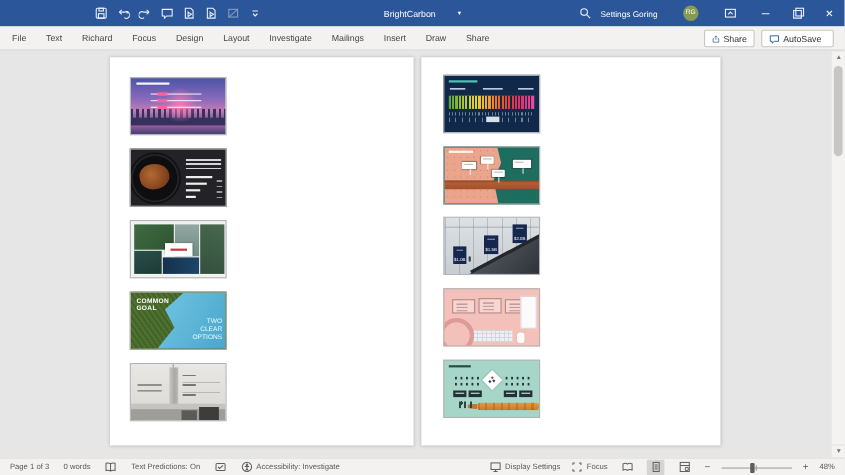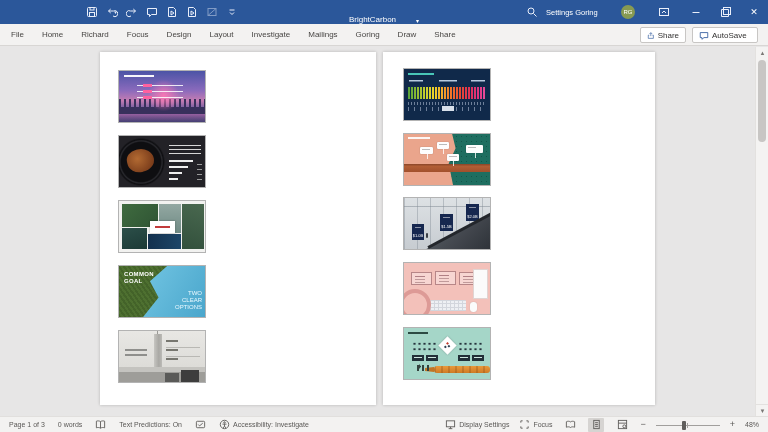--- a/index.html
+++ b/index.html
@@ -13,21 +13,21 @@
   .tb-left{position:absolute;left:8px;top:0;height:24px;display:flex;align-items:center;gap:6px;}
   .autosave-label{font-size:7.5px;color:#fff;}
   .autosave-toggle{width:27px;height:11px;border:1px solid #fff;border-radius:7px;display:flex;align-items:center;padding:0 2px;gap:2px;box-sizing:border-box;}
   .autosave-knob{width:6px;height:6px;border-radius:50%;background:#fff;}
   .autosave-state{font-size:6.5px;color:#fff;line-height:1;}
   .qat{position:absolute;left:84px;top:0;height:24px;display:flex;align-items:center;gap:5px;}
   .qi{width:15px;height:15px;display:flex;align-items:center;justify-content:center;}
   .qi svg{stroke:#eaeffa;fill:none;stroke-width:1;}
   .qi.dis svg{opacity:.45;}
   .qat-caret{font-size:5px;color:#eaeffa;margin-left:-4px;}
-  .tb-title{position:absolute;left:50%;top:0;transform:translateX(-50%);height:24px;display:flex;align-items:flex-end;gap:20px;font-size:8px;color:#fff;}
+  .tb-title{position:absolute;left:50%;top:0;transform:translateX(-50%);height:24px;display:flex;align-items:center;gap:20px;font-size:8px;color:#fff;}
   .tb-title .caret{font-size:6px;}
   .tb-search{position:absolute;left:524px;top:4px;width:16px;height:16px;display:flex;align-items:center;justify-content:center;}
   .tb-user{position:absolute;left:546px;top:0;height:24px;display:flex;align-items:center;font-size:7.5px;color:#fff;}
   .avatar{position:absolute;left:621px;top:5px;width:14px;height:14px;border-radius:50%;background:#879a52;color:#fff;font-size:6px;display:flex;align-items:center;justify-content:center;}
   .winbtn{position:absolute;top:0;width:28px;height:24px;display:flex;align-items:center;justify-content:center;color:#fff;}
   .winbtn svg{stroke:#eaeffa;fill:none;stroke-width:1;}
   .wb-rdo{left:650px;} .wb-min{left:682px;} .wb-res{left:712px;} .wb-close{left:740px;font-size:9px;}
 
   
   .ribbon{position:absolute;top:24px;left:0;width:768px;height:22px;background:#f3f2f1;border-bottom:1px solid #d8d6d4;box-sizing:border-box;}
@@ -282,28 +282,28 @@
           <rect x="3.5" y="1.5" width="7" height="7"></rect>
           <path d="M1.5 3.5v7h7v-7z"></path>
         </svg>
       </span>
     <span class="winbtn wb-close">✕</span>
   </div>
 
   <div class="ribbon">
     <div class="tabs">
       <span class="tab">File</span>
-      <span class="tab">Home</span>
+      <span class="tab">Text</span>
       <span class="tab">Richard</span>
       <span class="tab">Focus</span>
       <span class="tab">Design</span>
       <span class="tab">Layout</span>
       <span class="tab">Investigate</span>
       <span class="tab">Mailings</span>
-      <span class="tab">Goring</span>
+      <span class="tab">Insert</span>
       <span class="tab">Draw</span>
       <span class="tab">Share</span>
     </div>
     <div class="rbtn share-btn">
       <svg width="10" height="11" viewBox="0 0 12 12">
           <path d="M6 7V1.8M4 3.5L6 1.5l2 2"></path>
           <path d="M3.5 5.5H2v5h8v-5H8.5"></path>
         </svg>
       <span>Share</span>
     </div>

